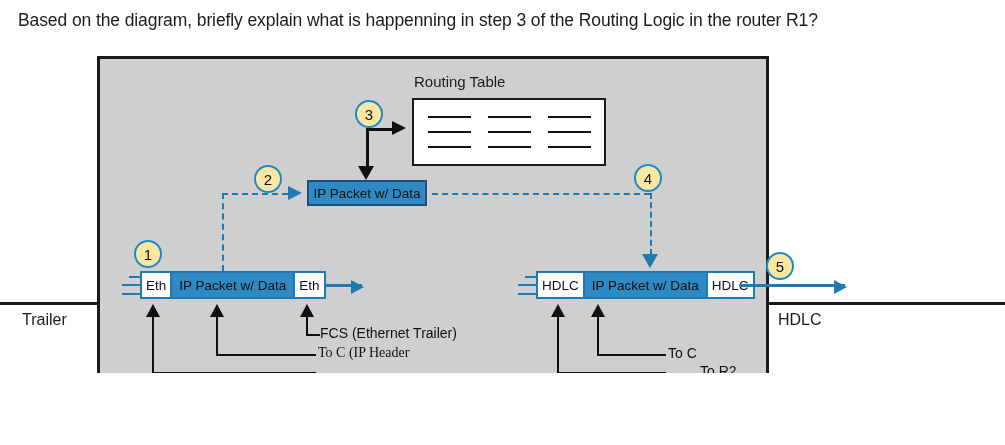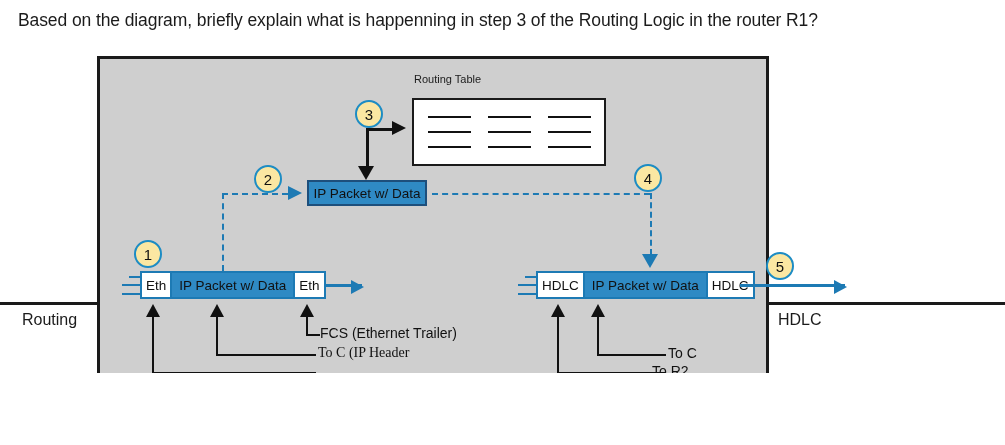--- a/index.html
+++ b/index.html
@@ -63,21 +63,21 @@
     font-size: 19px;
     font-weight: bold;
     color: #111111;
   }
 
   
   .rt-title {
     position: absolute;
     left: 414px;
     top: 73px;
-    font-size: 11px;
+    font-size: 15px;
     color: #1b1b1b;
   }
   .rt-box {
     position: absolute;
     left: 412px;
     top: 98px;
     width: 194px;
     height: 68px;
     background: #ffffff;
     border: 2.5px solid #1a1a1a;
@@ -255,21 +255,21 @@
 </style>
 </head>
 <body>
 
 <div id="page">
 
   <div class="question">Based on the diagram, briefly explain what is happenning in step 3 of the Routing Logic in the router R1?</div>
 
   <div class="media-line left"></div>
   <div class="media-line right"></div>
-  <div class="media-label eth">Routing</div>
+  <div class="media-label eth">Trailer</div>
   <div class="media-label hdlc">HDLC</div>
 
   <div class="router-box"></div>
 
   <div class="rt-title">Routing Table</div>
   <div class="rt-box">
     <div class="rt-grid">
       <div class="rt-cell"></div>
       <div class="rt-cell"></div>
       <div class="rt-cell"></div>
@@ -347,16 +347,16 @@
   <div class="leader-wrap">
 
     <div class="co-arrow-up" style="left:591px; top:304px;"></div>
     <div class="co-v" style="left:597px; top:316px; height:38px;"></div>
     <div class="co-h" style="left:597px; top:354px; width:69px;"></div>
     <div class="co-label" style="left:668px; top:345px;">To C</div>
 
     <div class="co-arrow-up" style="left:551px; top:304px;"></div>
     <div class="co-v" style="left:557px; top:316px; height:56px;"></div>
     <div class="co-h" style="left:557px; top:372px; width:109px;"></div>
-    <div class="co-label" style="left:652px; top:363px;">To R2</div>
+    <div class="co-label" style="left:700px; top:363px;">To R2</div>
   </div>
 
 </div>
 
 </body></html>

